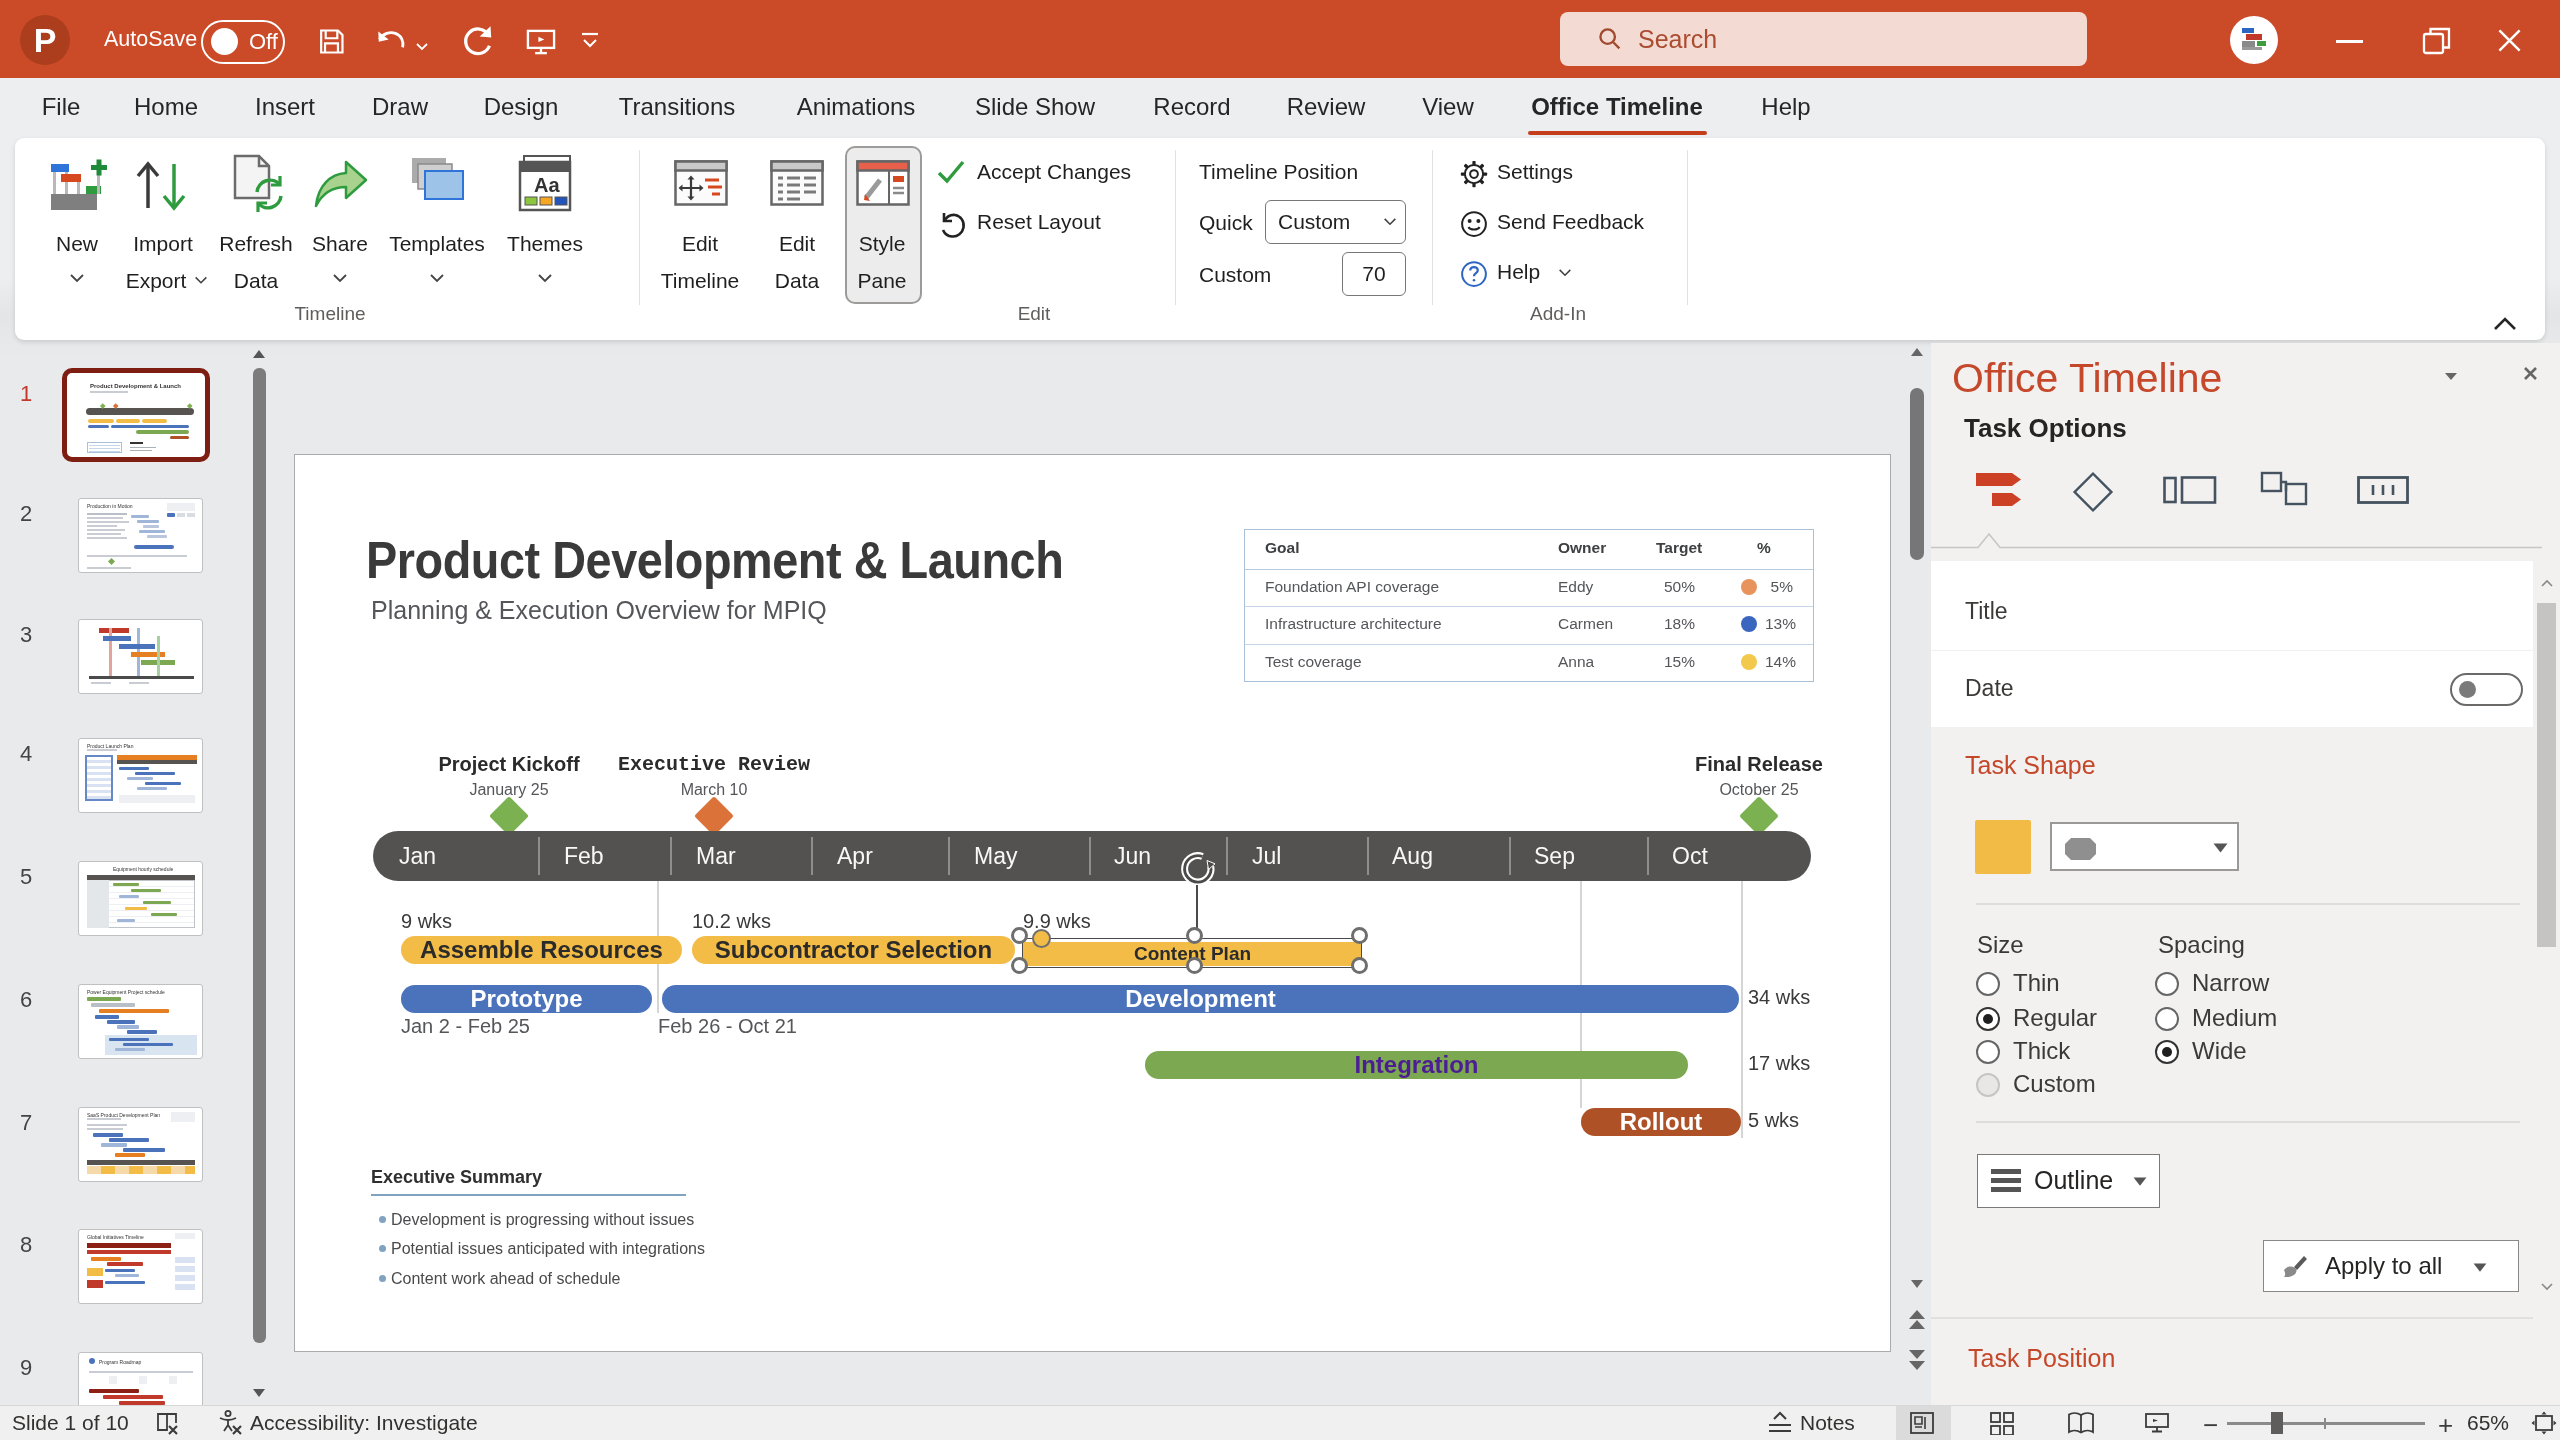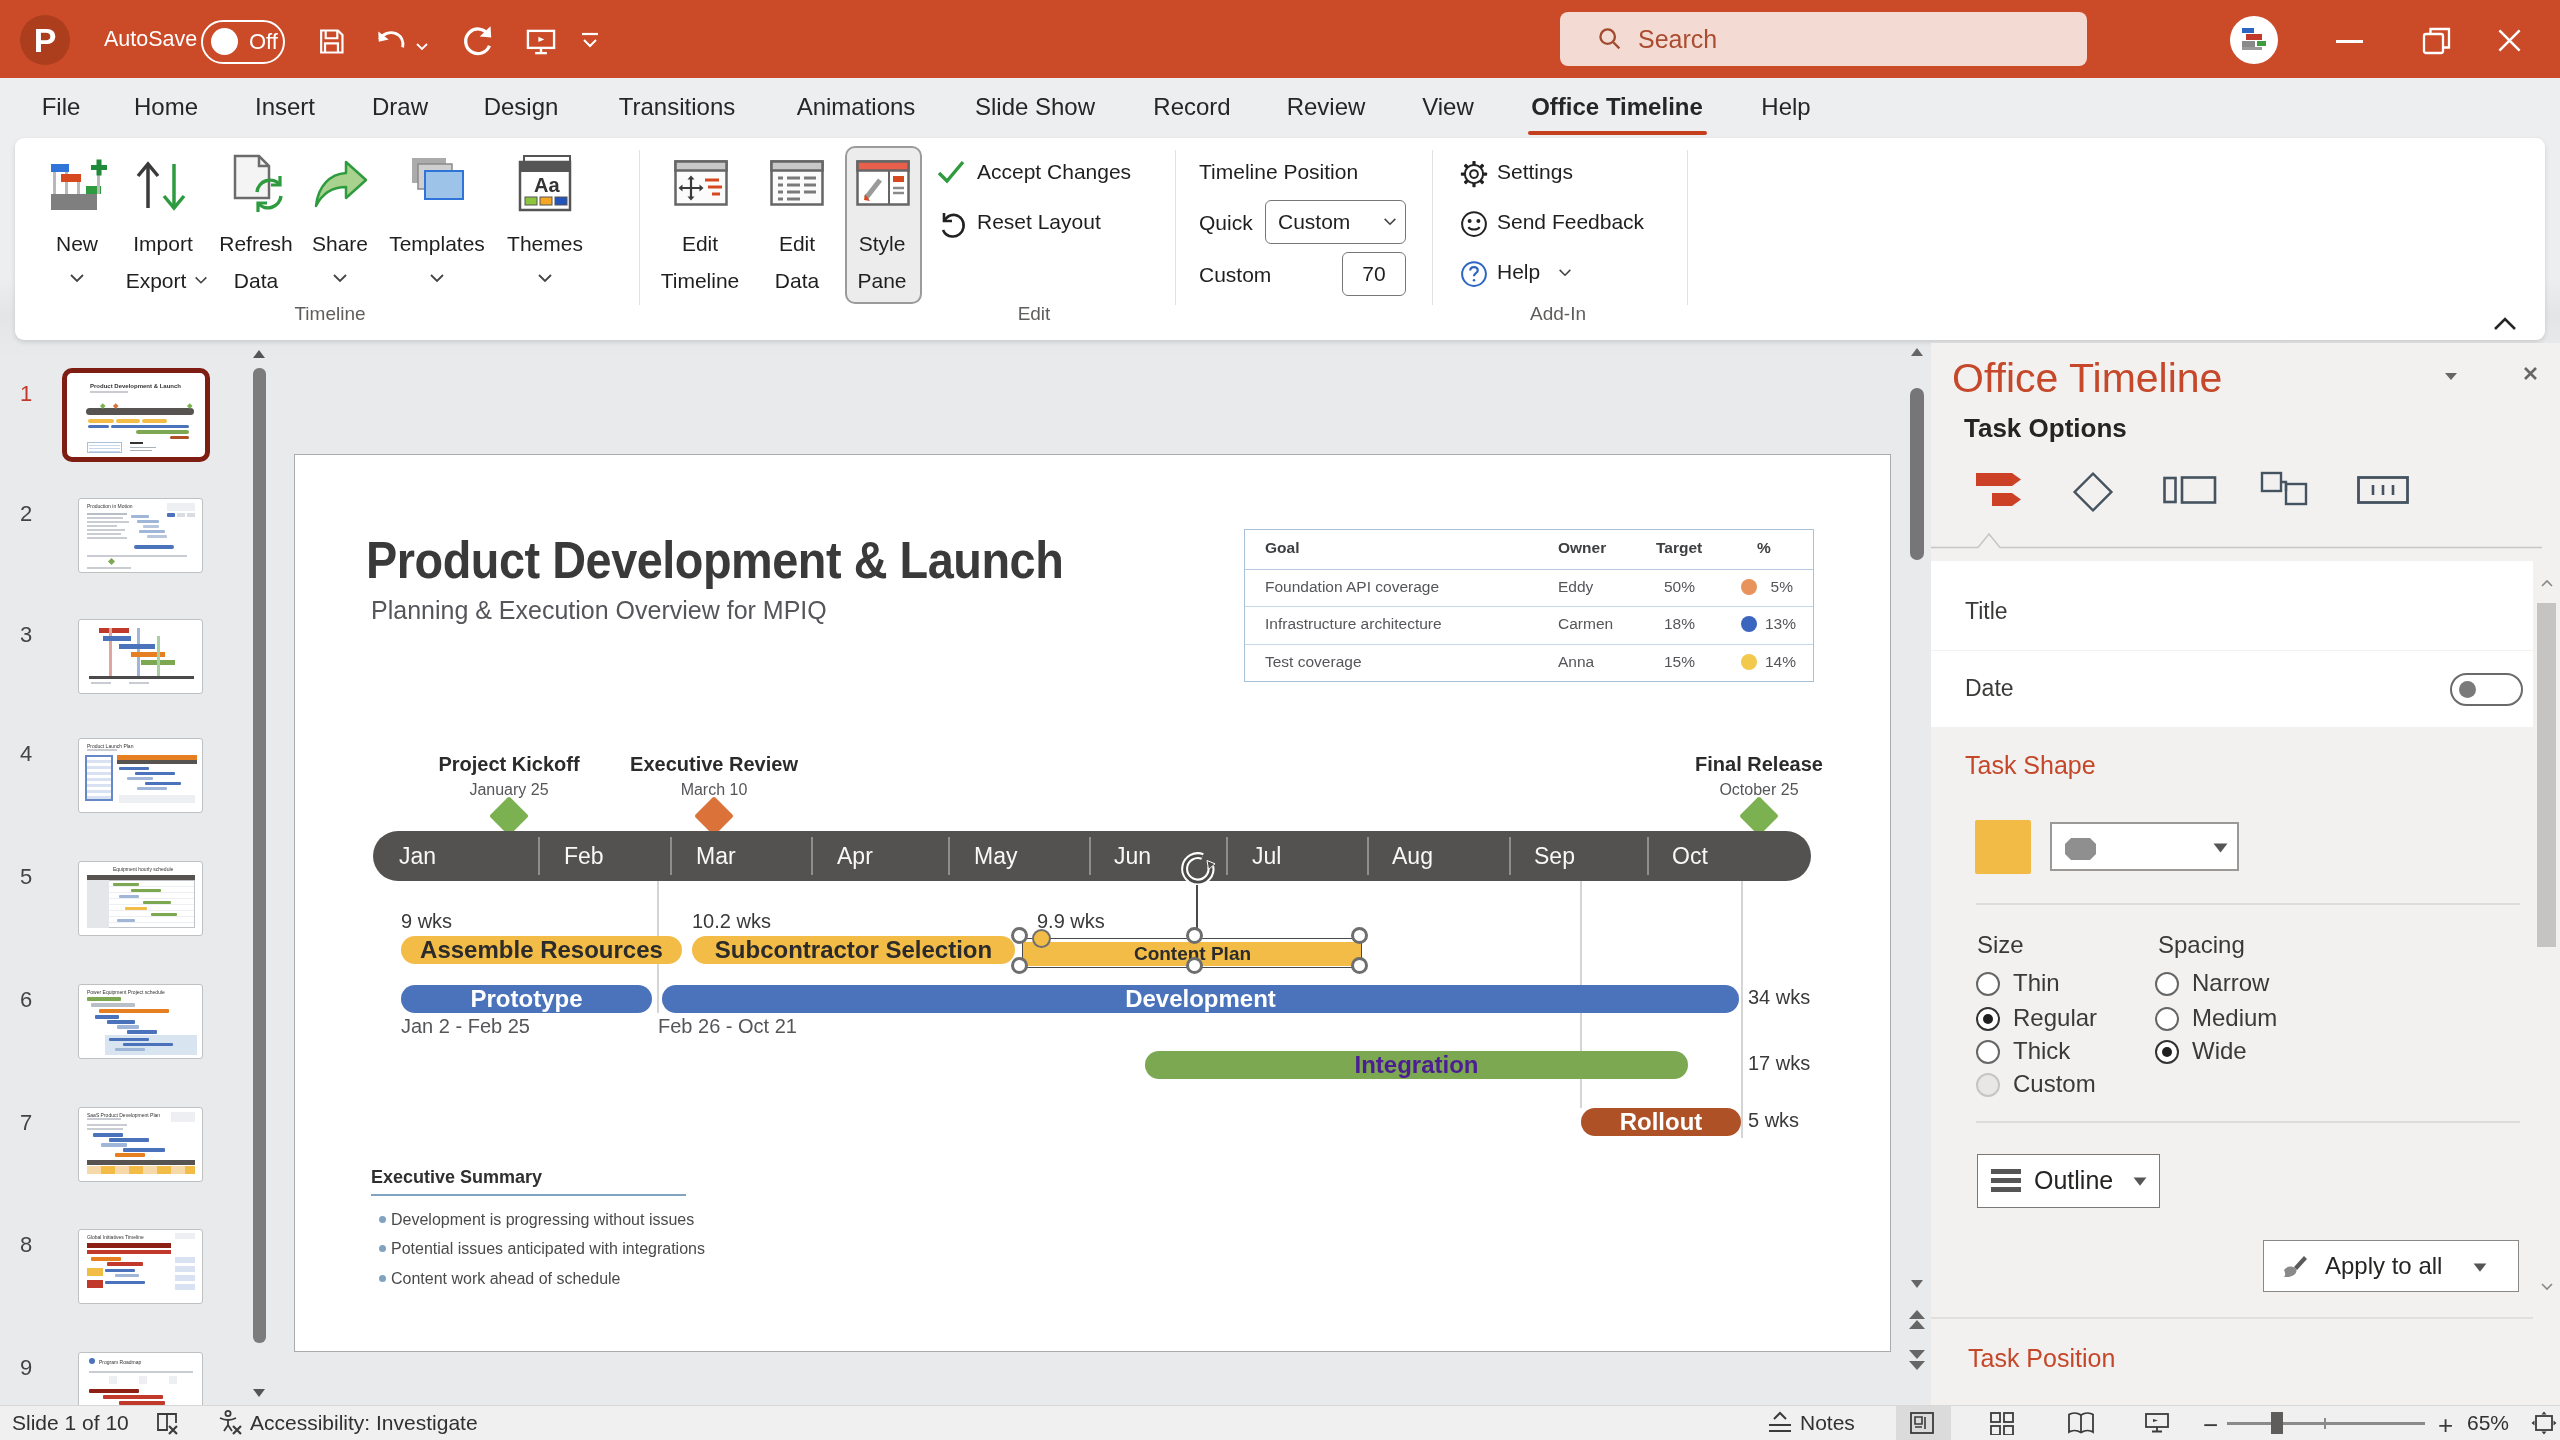--- a/index.html
+++ b/index.html
@@ -516,21 +516,21 @@
   <div class="abs" style="left:214px;top:298px;width:0;">
       <div style="position:absolute;left:-100px;width:200px;text-align:center;font-size:20px;font-weight:bold;color:#2B2B2B;">Project Kickoff</div>
     </div>
   <div class="abs" style="left:214px;top:326px;width:0;">
       <div style="position:absolute;left:-100px;width:200px;text-align:center;font-size:16px;color:#55565A;">January 25</div>
     </div>
   <div class="abs" style="left:214px;top:361px;width:0;">
       <div style="position:absolute;left:-14px;top:-14px;width:28px;height:28px;background:#7CB152;transform:rotate(45deg);border-radius:2px;"></div>
     </div>
   <div class="abs" style="left:419px;top:298px;width:0;">
-      <div style="position:absolute;left:-100px;width:200px;text-align:center;font-size:20px;font-weight:bold;color:#2B2B2B;">Executive Review</div>
+      <div style="position:absolute;left:-100px;width:200px;text-align:center;font-size:20px;font-weight:bold;color:#2B2B2B;font-family:Liberation Mono, monospace;">Executive Review</div>
     </div>
   <div class="abs" style="left:419px;top:326px;width:0;">
       <div style="position:absolute;left:-100px;width:200px;text-align:center;font-size:16px;color:#55565A;">March 10</div>
     </div>
   <div class="abs" style="left:419px;top:361px;width:0;">
       <div style="position:absolute;left:-14px;top:-14px;width:28px;height:28px;background:#DB7239;transform:rotate(45deg);border-radius:2px;"></div>
     </div>
   <div class="abs" style="left:1464px;top:298px;width:0;">
       <div style="position:absolute;left:-100px;width:200px;text-align:center;font-size:20px;font-weight:bold;color:#2B2B2B;">Final Release</div>
     </div>
@@ -571,21 +571,21 @@
     <path d="M25.5 6.5 A 13.2 13.2 0 1 0 33.8 16.5" stroke="#fff" stroke-width="7"></path>
     <path d="M25.5 6.5 A 13.2 13.2 0 1 0 33.8 16.5" stroke="#4a4a4a" stroke-width="2.8"></path>
     <path d="M30 10.5 L38 13.8 L31.5 19.5 Z" fill="#4a4a4a" stroke="#fff" stroke-width="1"></path>
   </svg>
   <div class="abs" style="left:901px;top:430px;width:1.8px;height:53px;background:#4a4a4a;"></div>
 
   <div class="abs wk" style="left:106px;top:455px;">9 wks</div>
   <div class="abs bar" style="left:106px;top:481px;width:281px;background:#F2BC47;color:#2B2B2B;">Assemble Resources</div>
   <div class="abs wk" style="left:397px;top:455px;">10.2 wks</div>
   <div class="abs bar" style="left:397px;top:481px;width:323px;background:#F2BC47;color:#2B2B2B;">Subcontractor Selection</div>
-  <div class="abs wk" style="left:728px;top:455px;margin-left:14px;">9.9 wks</div>
+  <div class="abs wk" style="left:728px;top:455px;">9.9 wks</div>
   <div class="abs" style="left:728px;top:487px;width:339px;height:24px;background:#F2BC47;text-align:center;line-height:24px;font-size:19px;font-weight:bold;color:#2B2B2B;">Content Plan</div>
 
   <div class="abs" style="left:727px;top:483px;width:340px;height:30px;border:1.5px solid #4a4a4a;"></div>
   <div class="abs" style="left:737px;top:474px;width:19px;height:19px;border-radius:50%;background:#F2BC47;border:2px solid #6e6e6e;"></div>
   <div class="abs hdl" style="left:716px;top:472px;"></div>
   <div class="abs hdl" style="left:891px;top:472px;"></div>
   <div class="abs hdl" style="left:1056px;top:472px;"></div>
   <div class="abs hdl" style="left:716px;top:502px;"></div>
   <div class="abs hdl" style="left:891px;top:502px;"></div>
   <div class="abs hdl" style="left:1056px;top:502px;"></div>

